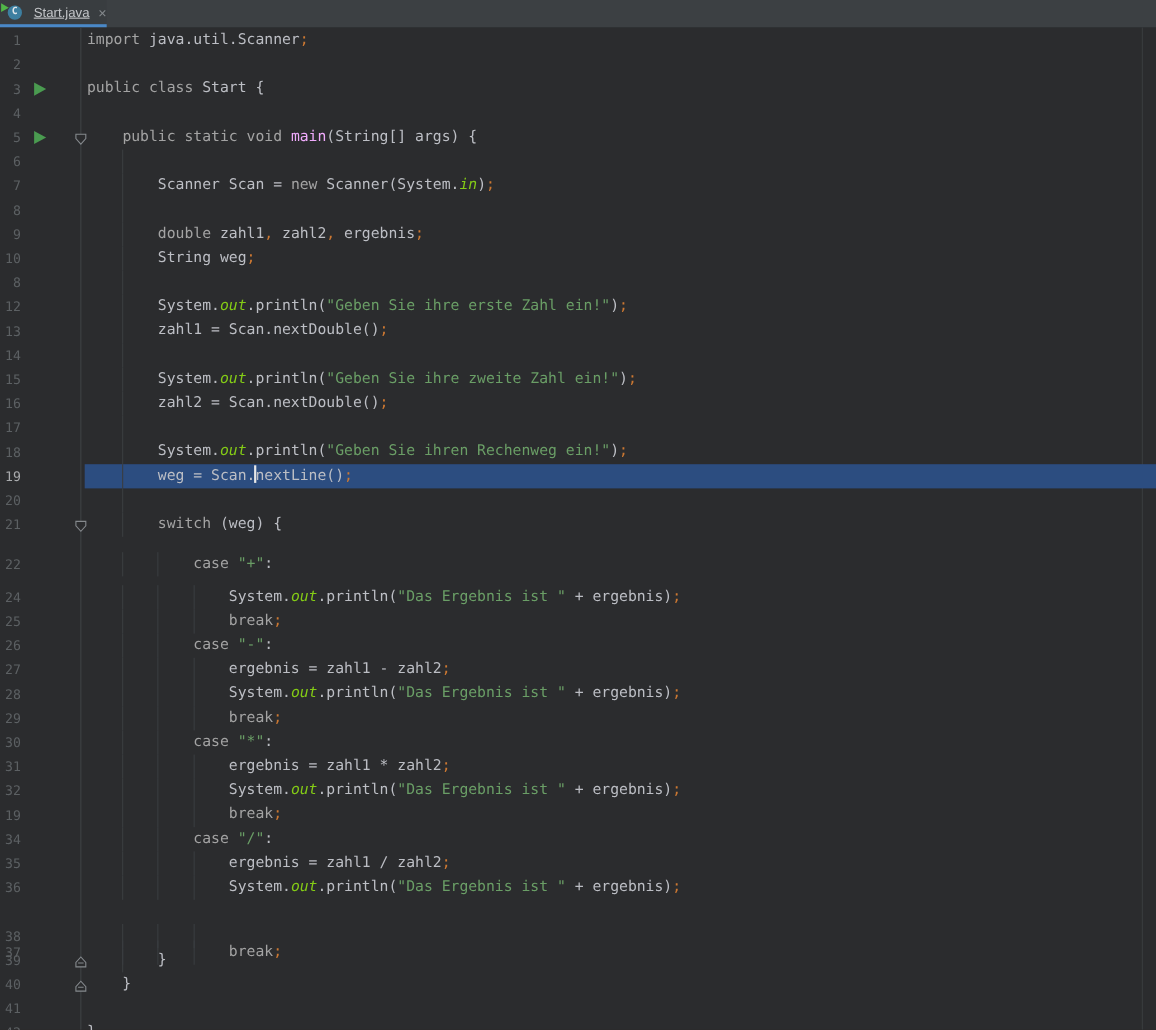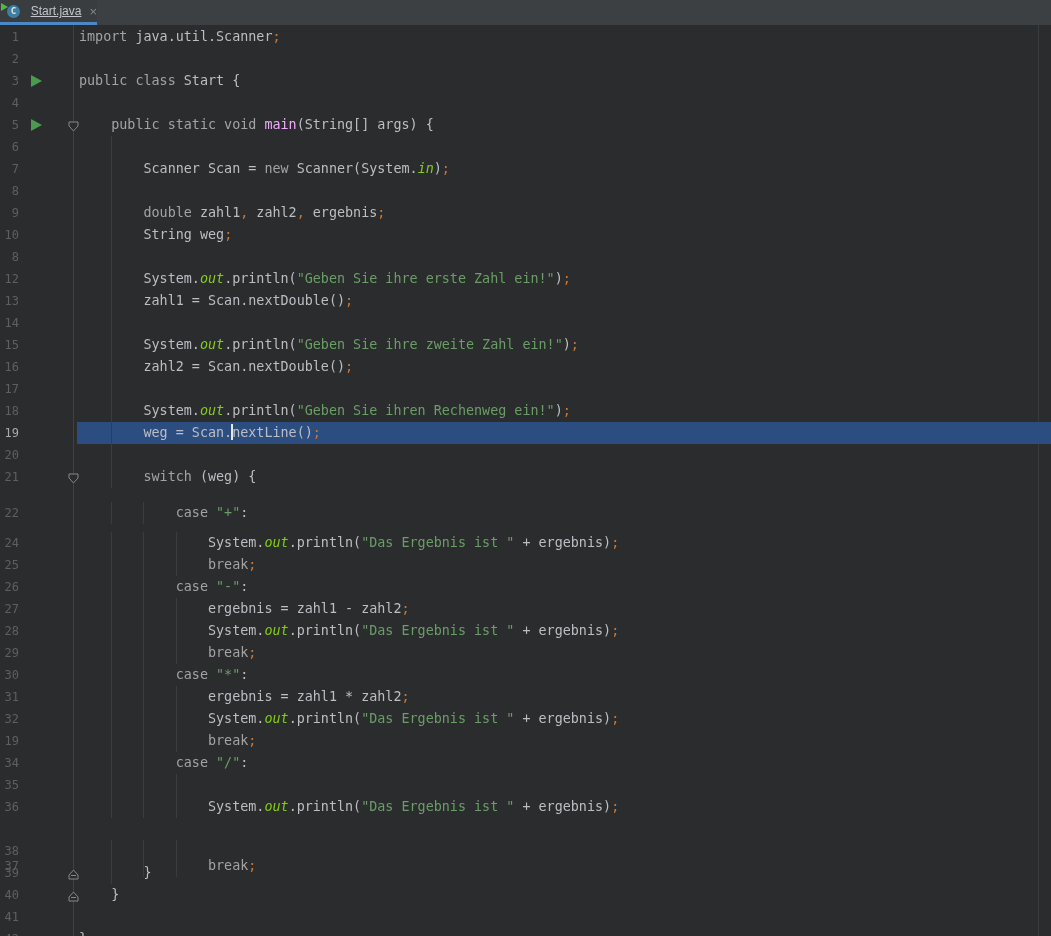--- a/index.html
+++ b/index.html
@@ -253,20 +253,21 @@
       <span class="guide" style="left: 111.184px;"></span>
       <span class="guide" style="left: 143.368px;"></span>
       <span class="lnum">34</span>
       <span class="code"><span class="tk-pl">            </span><span class="tk-kw">case</span><span class="tk-pl"> </span><span class="tk-st">"/"</span><span class="tk-pl">:</span></span>
     </div>
     <div class="line" style="top: 749px;">
       <span class="guide" style="left: 111.184px;"></span>
       <span class="guide" style="left: 143.368px;"></span>
       <span class="guide" style="left: 175.552px;"></span>
       <span class="lnum">35</span>
+      <span class="code"><span class="tk-pl">                ergebnis = zahl1 / zahl2</span><span class="tk-sc">;</span></span>
     </div>
     <div class="line" style="top: 771px;">
       <span class="guide" style="left: 111.184px;"></span>
       <span class="guide" style="left: 143.368px;"></span>
       <span class="guide" style="left: 175.552px;"></span>
       <span class="lnum">36</span>
       <span class="code"><span class="tk-pl">                System.</span><span class="tk-fd">out</span><span class="tk-pl">.println(</span><span class="tk-st">"Das Ergebnis ist "</span><span class="tk-pl"> + ergebnis)</span><span class="tk-sc">;</span></span>
     </div>
     <div class="line" style="top: 830px;">
       <span class="guide" style="left: 111.184px;"></span>

